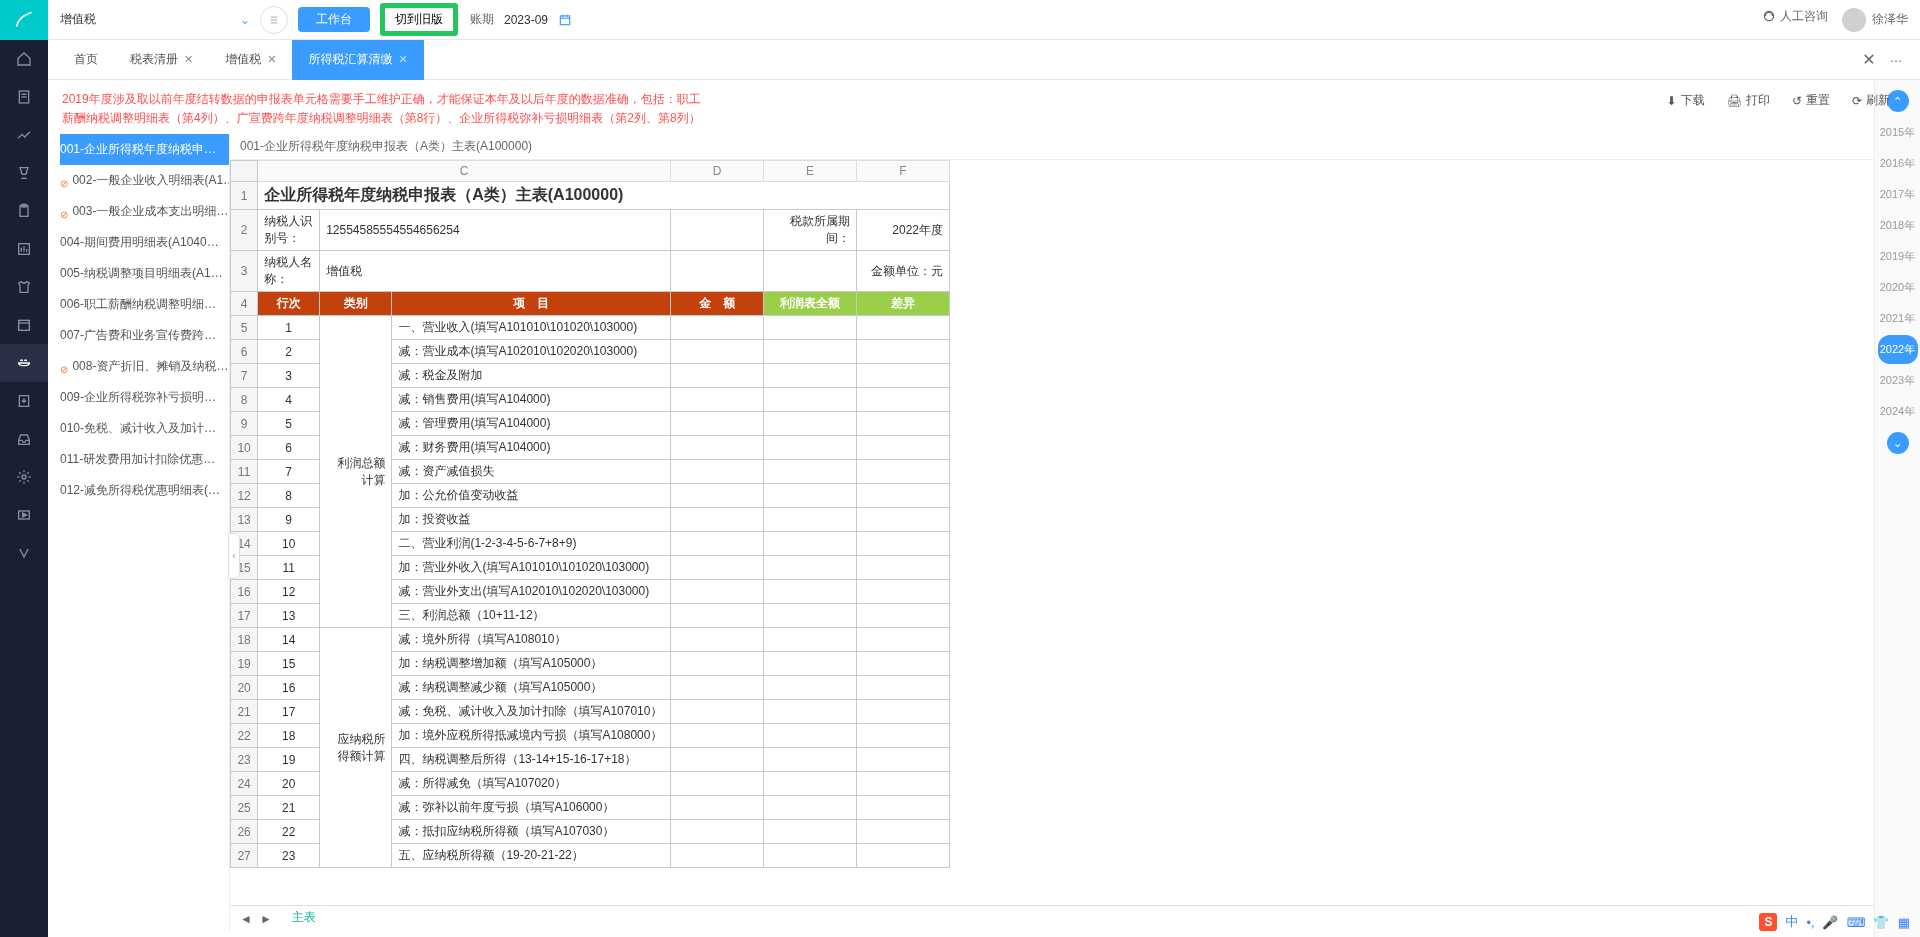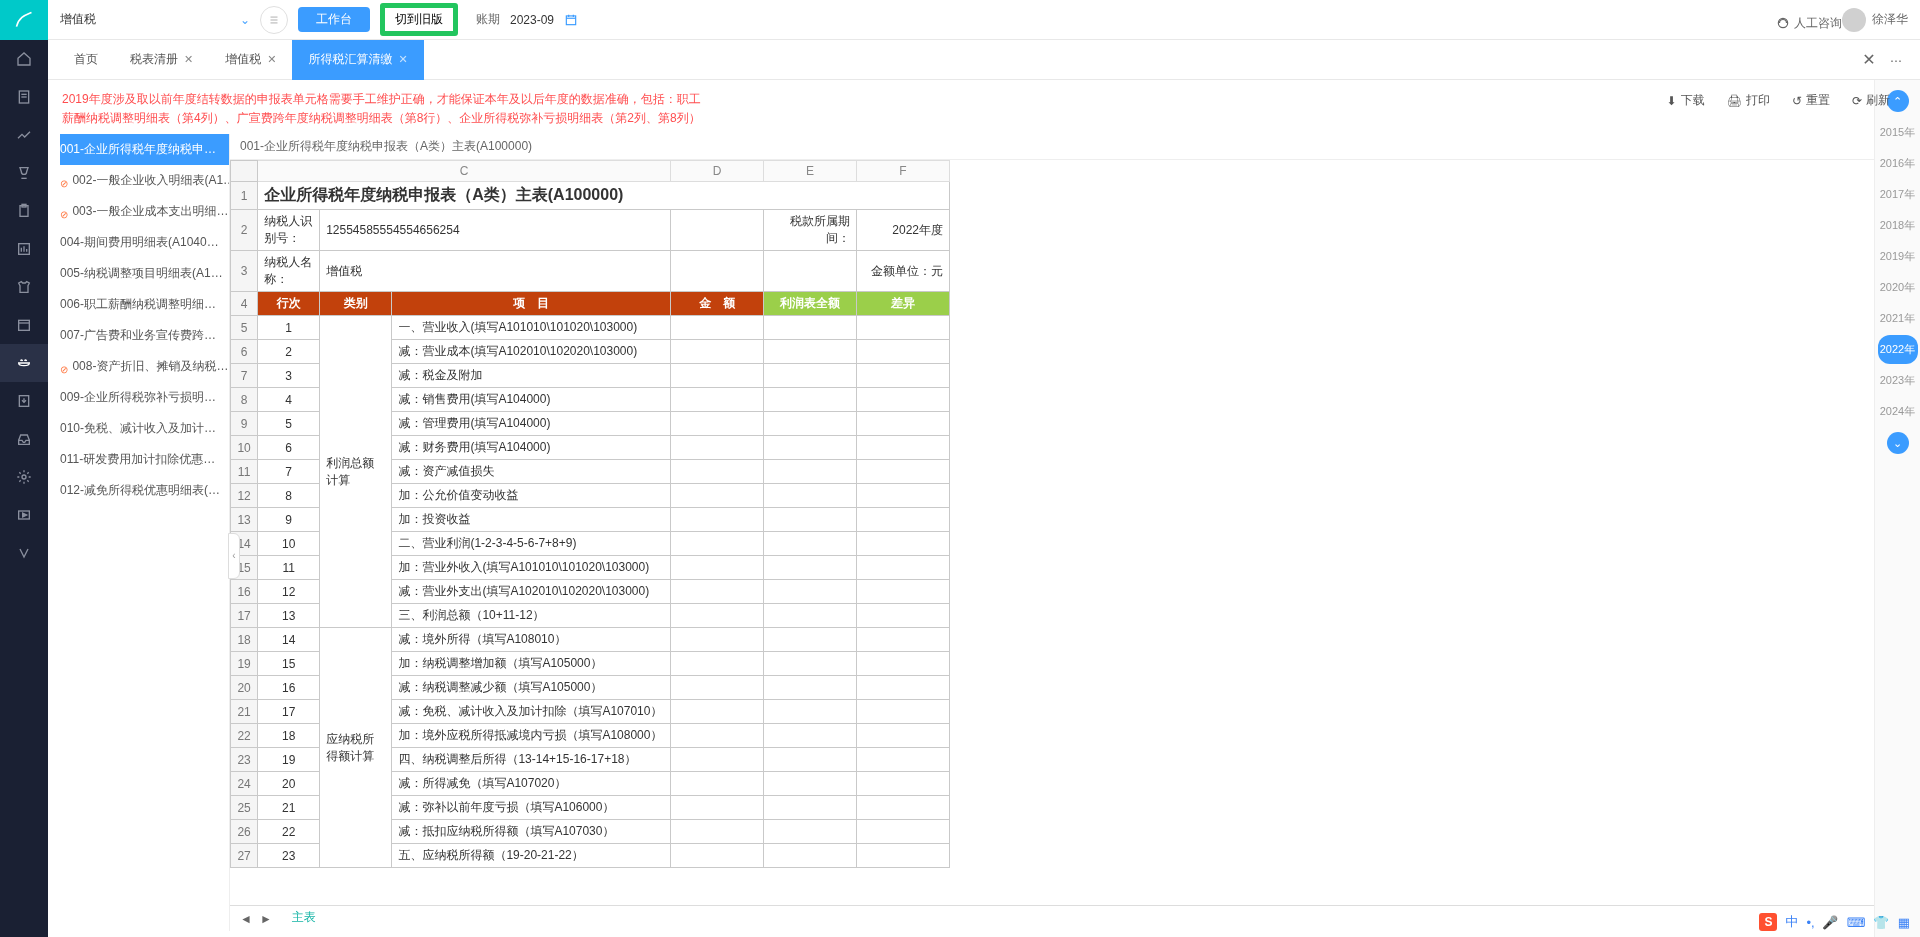--- a/index.html
+++ b/index.html
@@ -9,23 +9,23 @@
 .sidebar-left .logo { width: 48px; height: 40px; background: #00c9c9; display: flex; align-items: center; justify-content: center; color: #fff; }
 .sidebar-left .nav-icon { width: 48px; height: 38px; display: flex; align-items: center; justify-content: center; color: #8a8f9e; cursor: pointer; }
 .sidebar-left .nav-icon.active { color: #fff; background: #2a3147; }
 .main { flex: 1; display: flex; flex-direction: column; min-width: 0; }
 .topbar { height: 40px; display: flex; align-items: center; padding: 0 12px; border-bottom: 1px solid #e8e8e8; gap: 10px; }
 .company-select { display: flex; align-items: center; gap: 6px; width: 190px; color: #333; }
 .chevron { color: #4da6ff; }
 .circle-btn { width: 28px; height: 28px; border-radius: 14px; border: 1px solid #e0e0e0; display: flex; align-items: center; justify-content: center; color: #bbb; }
 .pill-btn { padding: 4px 18px; border-radius: 4px; background: #3b9cff; color: #fff; border: none; font-size: 12px; }
 .outline-btn { padding: 3px 10px; border: 5px solid #22c55e; background: #fff; border-radius: 3px; font-size: 12px; }
-.period-label { color: #666; margin-left: 8px; }
+.period-label { color: #666; margin-left: 2px; }
 .period-val { color: #333; }
-.topbar-right { margin-left: auto; display: flex; align-items: flex-end; color: #666; }
+.topbar-right { margin-left: auto; display: flex; align-items: flex-start; gap: 14px; color: #666; }
 .avatar { width: 24px; height: 24px; border-radius: 12px; background: #d0d0d0; display: inline-block; }
 .tabs-row { height: 40px; display: flex; align-items: center; border-bottom: 1px solid #e8e8e8; padding: 0 10px; gap: 0; }
 .tab { padding: 0 16px; height: 40px; display: flex; align-items: center; gap: 6px; color: #555; cursor: pointer; }
 .tab.active { background: #3b9cff; color: #fff; }
 .tab .close { font-size: 11px; color: inherit; opacity: .7; }
 .tabs-row .close-panel { margin-left: auto; padding: 0 8px; font-size: 16px; color: #666; }
 .content { flex: 1; display: flex; min-height: 0; position: relative; }
 .notice-bar { padding: 10px 14px 0 14px; }
 .notice { color: #ff4d4f; font-size: 12px; line-height: 1.6; max-width: 650px; }
 .toolbar-right { position: absolute; right: 30px; top: 12px; display: flex; gap: 22px; color: #555; }
@@ -36,21 +36,21 @@
 .form-item.active { background: #3b9cff; color: #fff; }
 .warn-dot { color: #ff7a45; font-size: 10px; }
 .sheet-area { flex: 1; display: flex; flex-direction: column; min-width: 0; position: relative; }
 .crumb { padding: 4px 10px; color: #666; font-size: 12px; border-bottom: 1px solid #eee; }
 .grid-wrap { flex: 1; overflow: auto; }
 table.sheet { border-collapse: collapse; width: 720px; }
 table.sheet td, table.sheet th { border: 1px solid #c9c9c9; font-size: 12px; padding: 3px 6px; height: 20px; }
 .rownum { width: 26px; text-align: center; background: #f5f5f5; color: #777; border: 1px solid #ddd; font-size: 11px; }
 .hdr { background: #c2410c; color: #fff; text-align: center; font-weight: bold; }
 .hdr.green { background: #9bcf4a; }
-.cat-cell { writing-mode: horizontal-tb; text-align: left; vertical-align: middle; margin-left: 48px; }
+.cat-cell { writing-mode: horizontal-tb; text-align: right; vertical-align: middle; margin-left: 48px; }
 .toggle-handle { position: absolute; left: -2px; top: 50%; width: 12px; height: 46px; background: #fff; border: 1px solid #ddd; border-radius: 0 6px 6px 0; display: flex; align-items: center; justify-content: center; color: #999; font-size: 10px; }
 .year-rail { width: 46px; background: #fafafa; border-left: 1px solid #eee; display: flex; flex-direction: column; align-items: center; padding-top: 6px; gap: 2px; }
 .year-rail .yr { width: 40px; padding: 7px 0; text-align: center; font-size: 11px; color: #999; border-radius: 12px; cursor: pointer; }
 .year-rail .yr.active { background: #3b9cff; color: #fff; }
 .year-rail .chev { width: 22px; height: 22px; border-radius: 11px; background: #3b9cff; color: #fff; display: flex; align-items: center; justify-content: center; font-size: 11px; margin: 4px 0; }
 .sheet-tabs { height: 26px; border-top: 1px solid #ddd; display: flex; align-items: center; padding: 0 10px; gap: 8px; font-size: 12px; color: #666; }
 .sheet-tabs .st { padding: 18px 12px; }
 .sheet-tabs .st.active { color: #17b5a6; border-bottom: 2px solid #17b5a6; }
 .ime-bar { position: fixed; right: 10px; bottom: 6px; display: flex; gap: 8px; align-items: center; font-size: 13px; }
 .ime-bar .sq { width: 18px; height: 18px; background: #ff5030; color: #fff; display: flex; align-items: center; justify-content: center; border-radius: 3px; font-weight: bold; font-size: 12px; }

